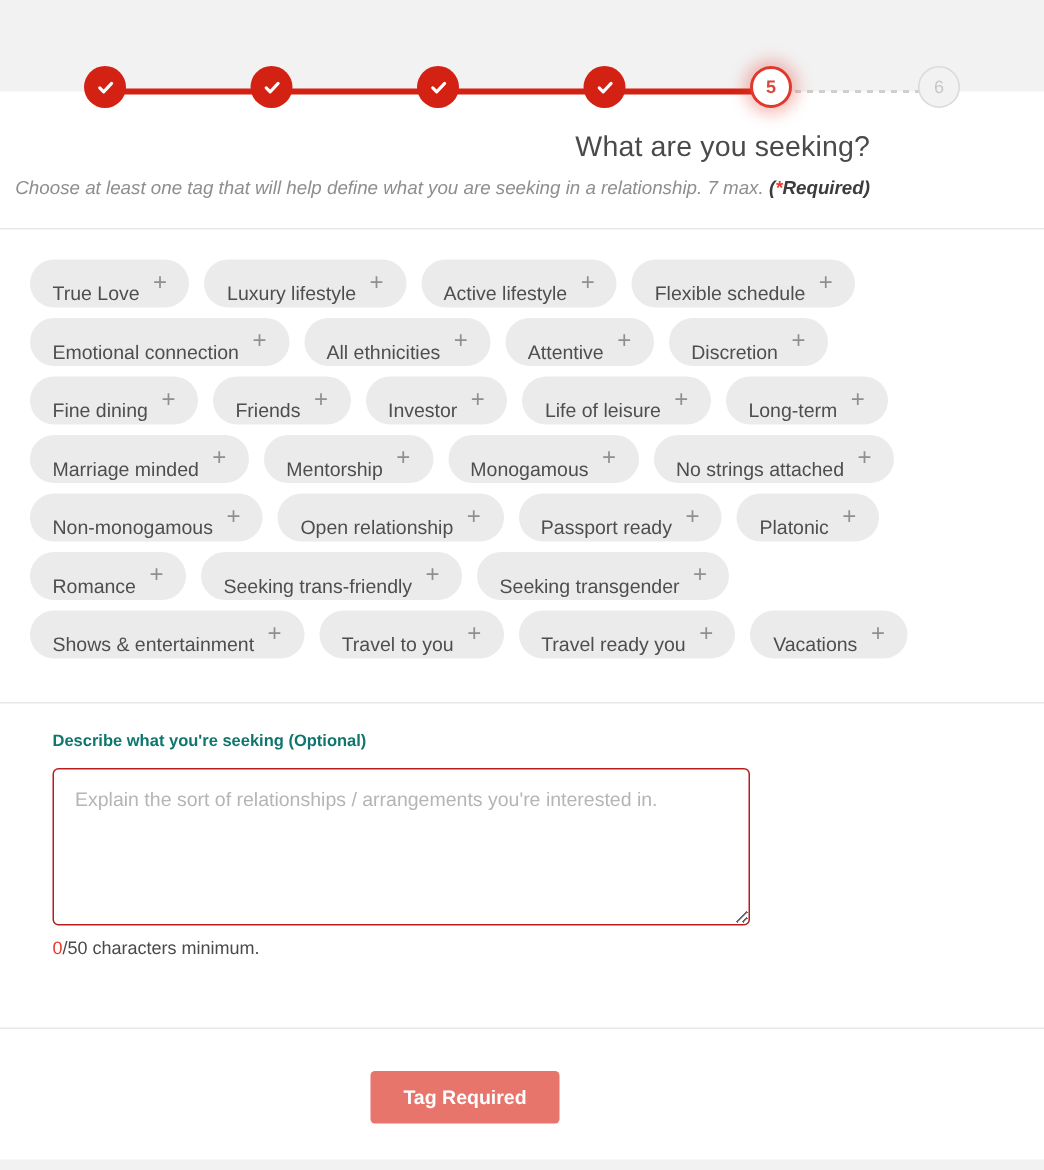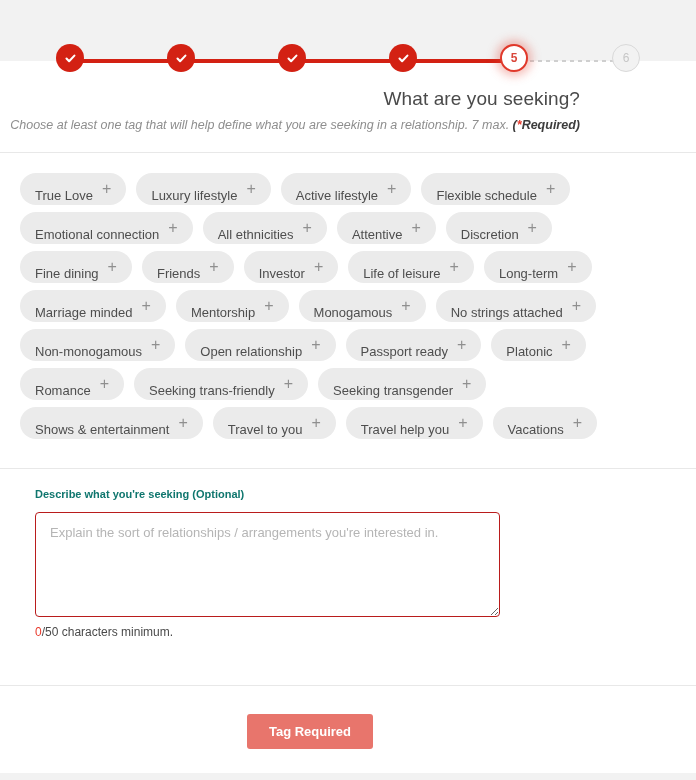--- a/index.html
+++ b/index.html
@@ -415,21 +415,21 @@
   <div class="tag-row">
     <div class="tag">
         <span class="tag-label">Shows &amp; entertainment</span>
         <span class="plus-icon">+</span>
       </div>
     <div class="tag">
         <span class="tag-label">Travel to you</span>
         <span class="plus-icon">+</span>
       </div>
     <div class="tag">
-        <span class="tag-label">Travel help you</span>
+        <span class="tag-label">Travel ready you</span>
         <span class="plus-icon">+</span>
       </div>
     <div class="tag">
         <span class="tag-label">Vacations</span>
         <span class="plus-icon">+</span>
       </div>
   </div>
 
 </div>
 

